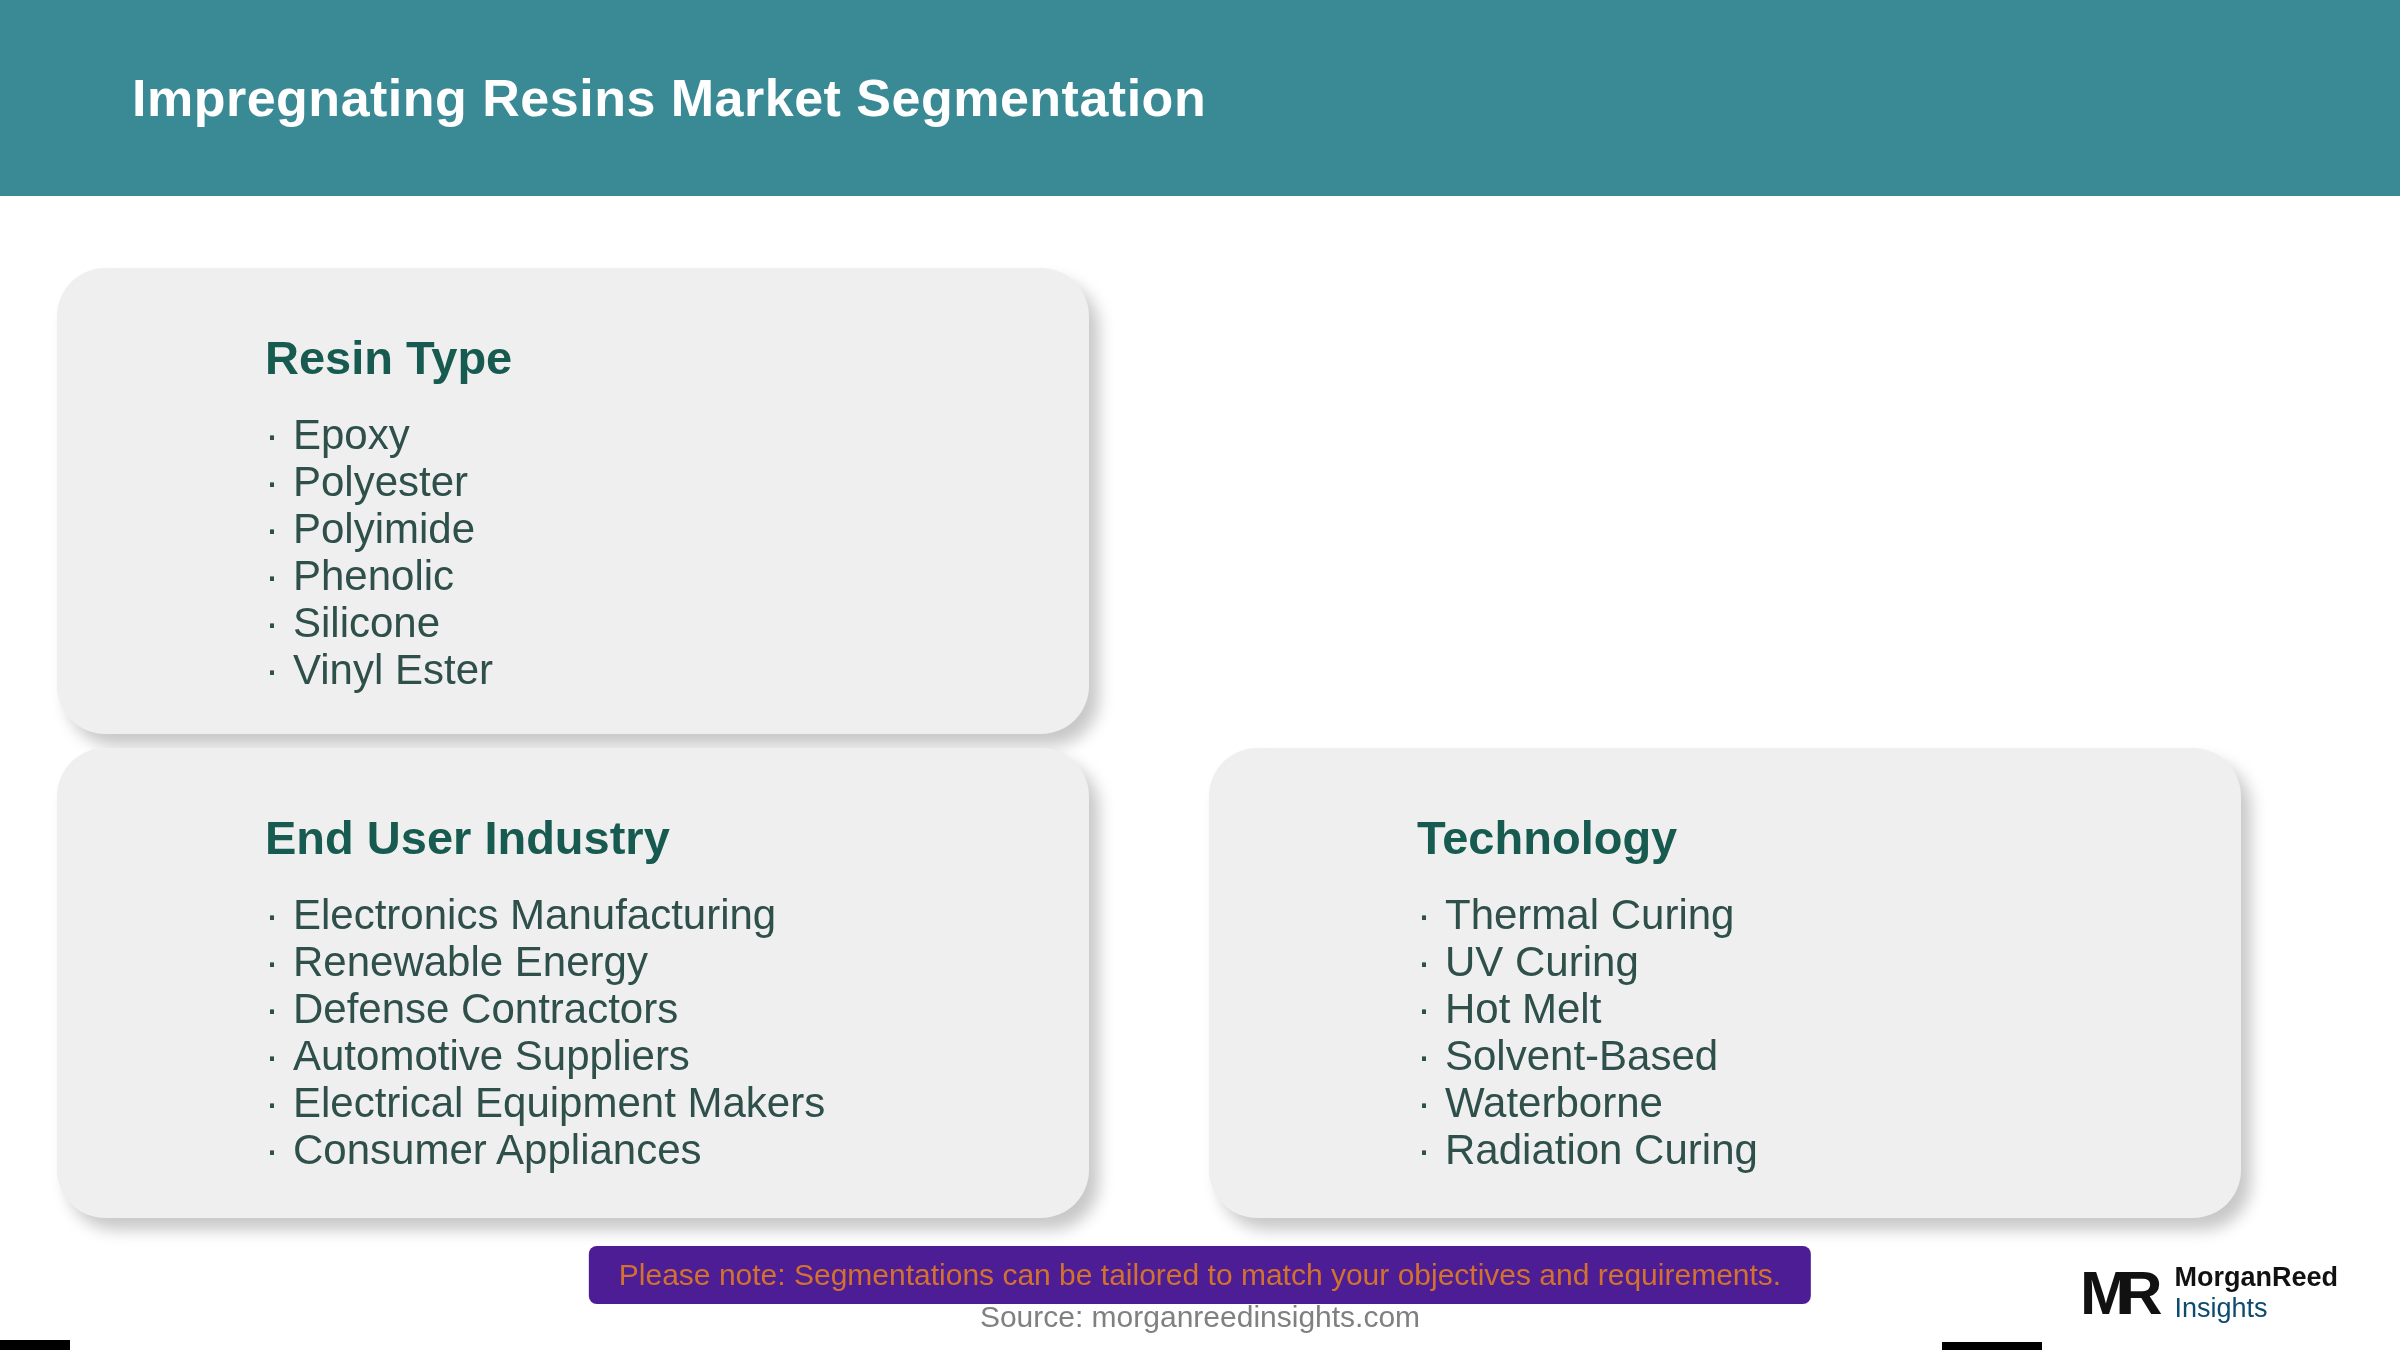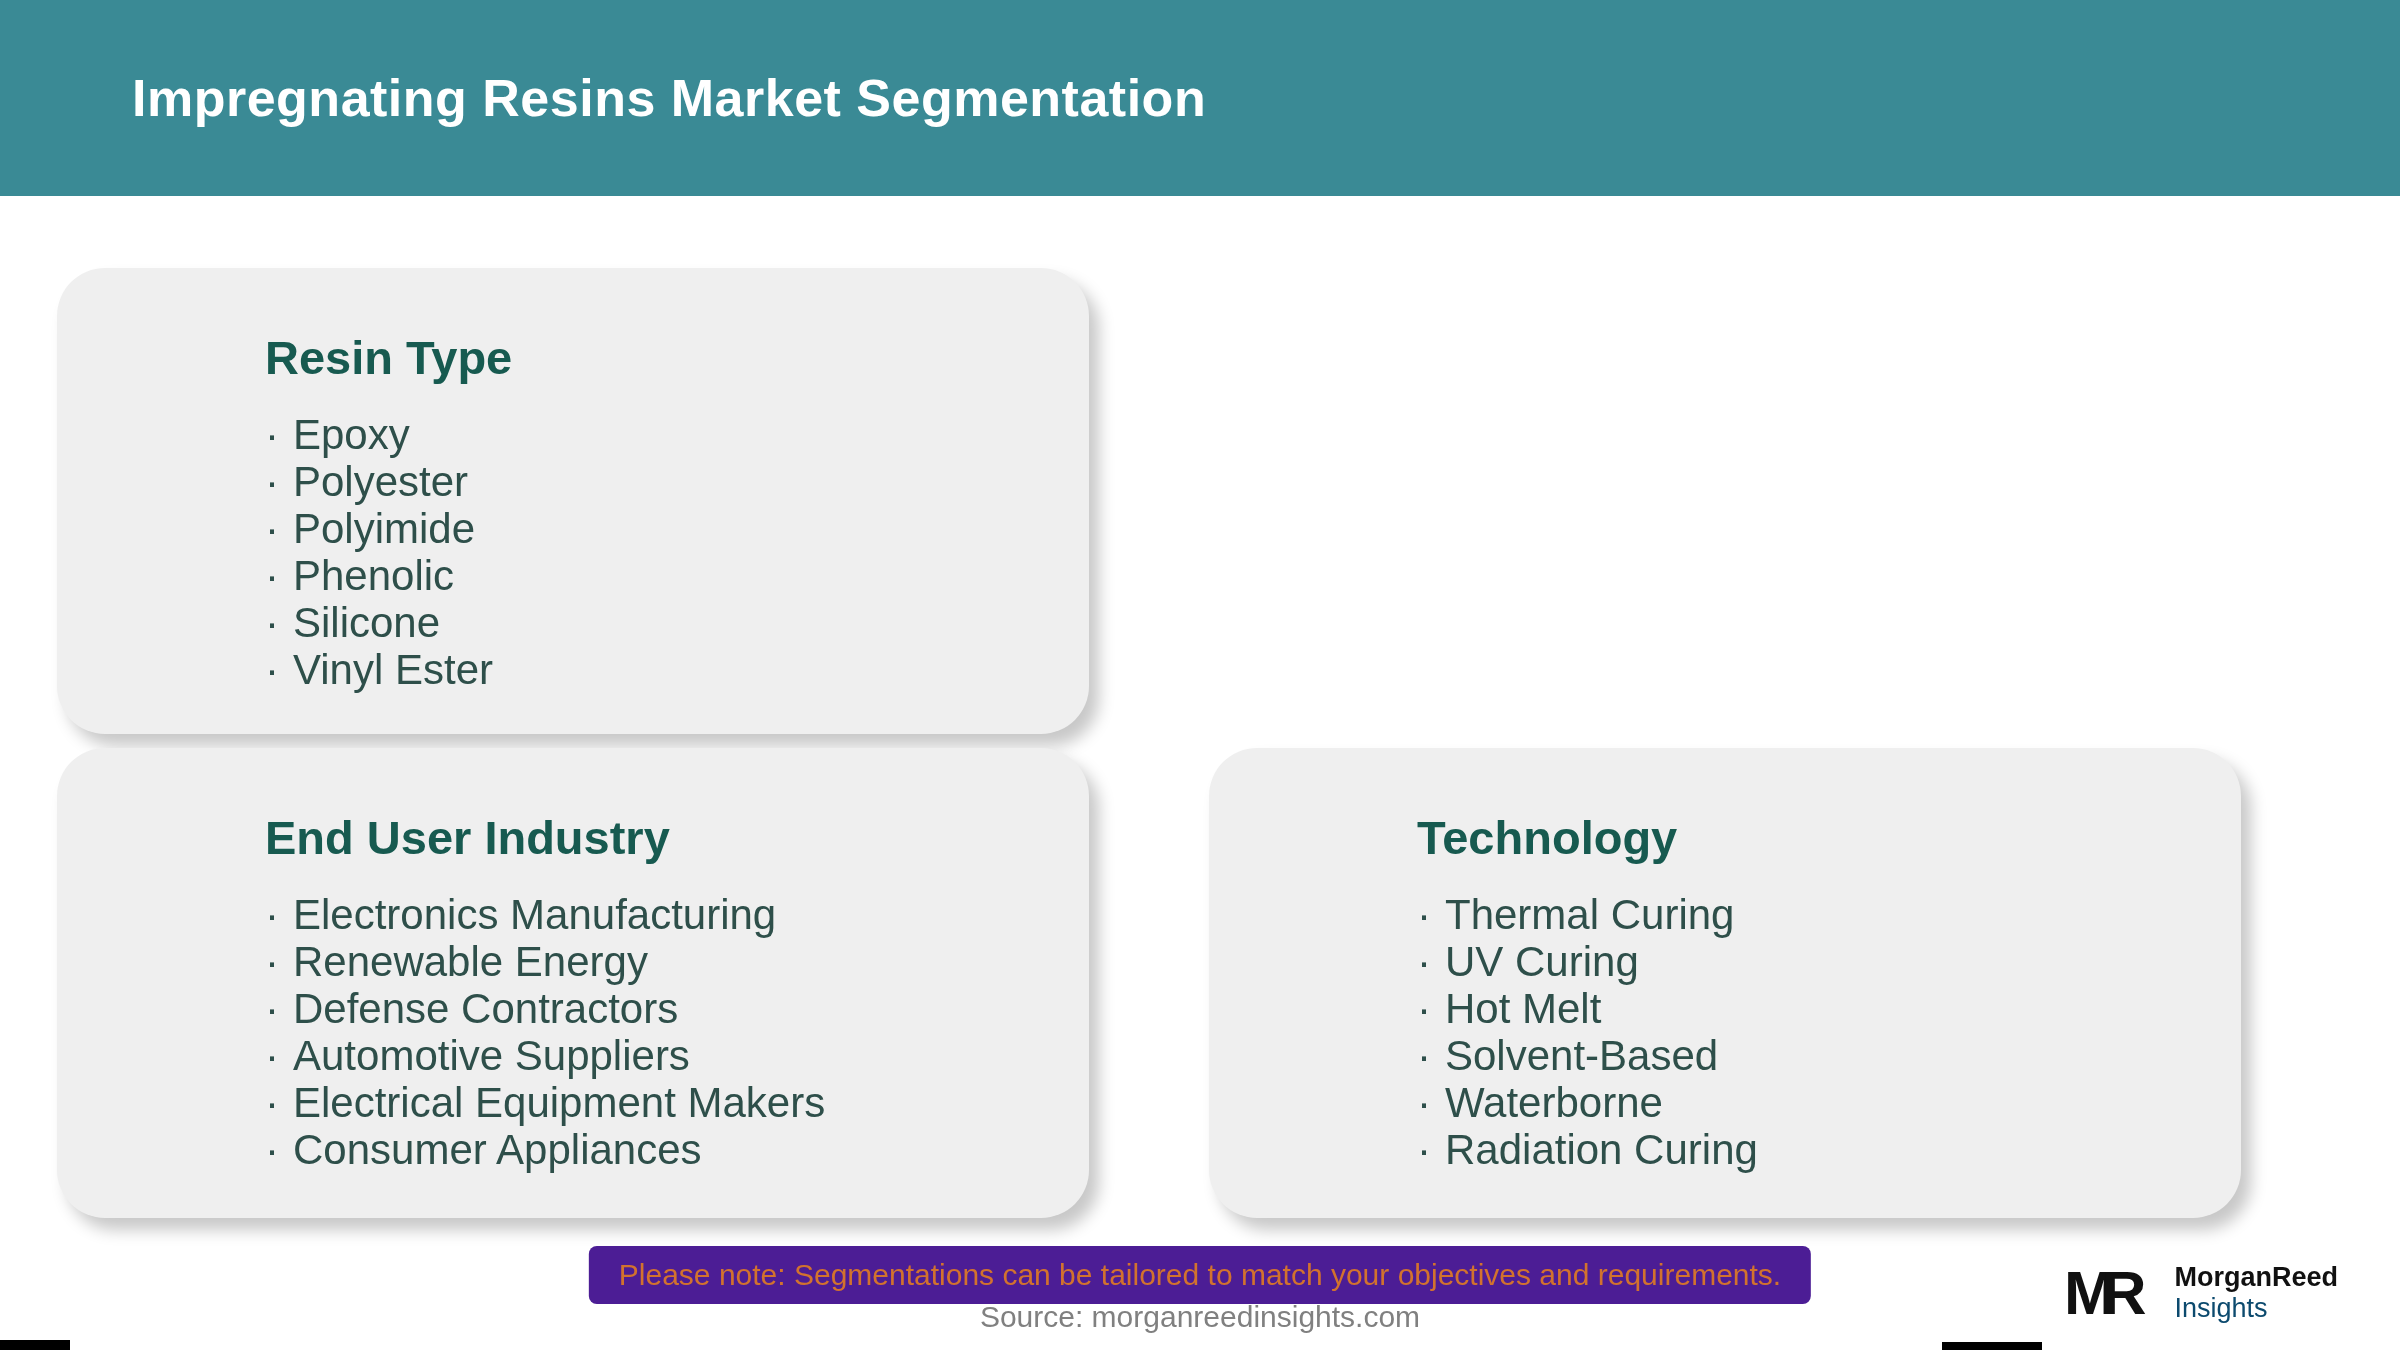--- a/index.html
+++ b/index.html
@@ -87,21 +87,20 @@
     color: #808080;
   }
 
   
   .logo {
     position: absolute;
     top: 1262px;
     right: 62px;
     display: flex;
     align-items: center;
-    gap: 16px;
   }
   .logo .monogram {
     font-weight: 900;
     font-size: 62px;
     color: #111111;
     letter-spacing: -14px;
     margin-right: 26px;
     line-height: 1;
   }
   .logo .logo-text { display: flex; flex-direction: column; justify-content: flex-end; }

